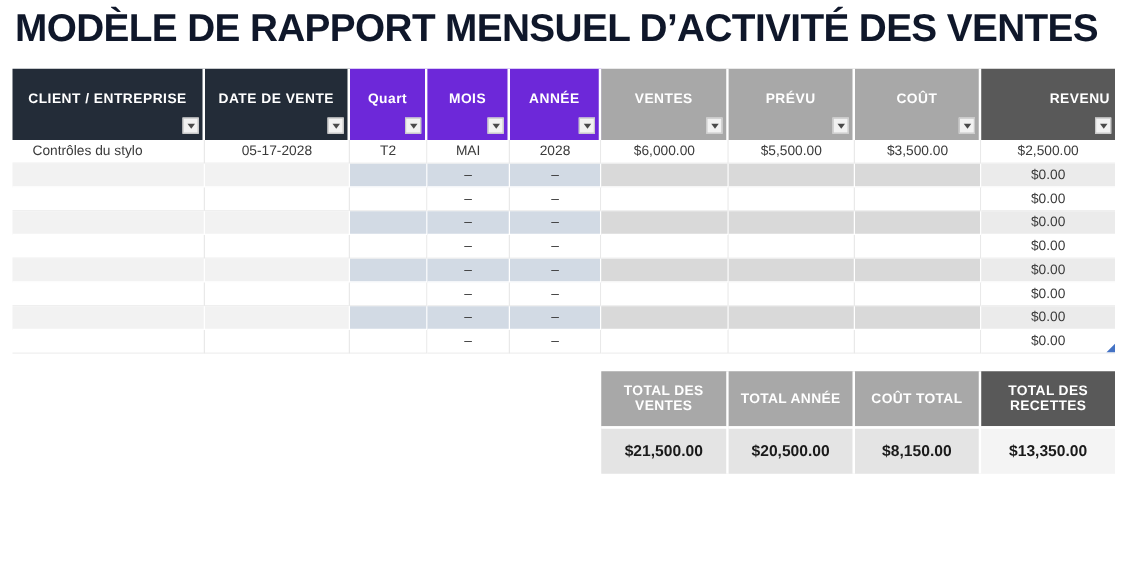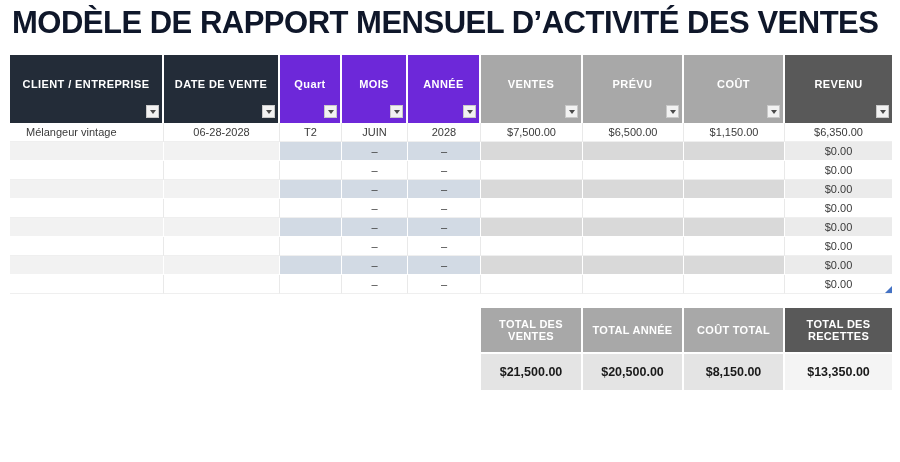--- a/index.html
+++ b/index.html
@@ -14,28 +14,28 @@
     font-size: 31px; line-height: 38px;
     font-weight: bold; letter-spacing: -0.5px;
     color: #0f172a;
   }
   table { border-collapse: separate; border-spacing: 0; table-layout: fixed; }
   .main-table { margin-left: 10px; width: 882px; }
 
   
   .main-table th {
     position: relative;
-    height: 68px;
+    height: 57px;
     padding: 0 4px 10px 4px;
     color: #ffffff; font-size: 11px; font-weight: bold; letter-spacing: 0.4px;
     text-align: center; vertical-align: middle;
     border-right: 2px solid #ffffff;
     white-space: nowrap; overflow: hidden;
   }
-  .main-table th:last-child { border-right: none; }
+  .main-table th:last-child { border-right: none; text-align: right; }
   .h-navy  { background: #232C38; }
   .h-slate { background: #6d28d9; }
   .h-gray  { background: #A8A8A8; margin-top: 36px; }
   .h-dark  { background: #595959; }
 
   .filter-btn {
     position: absolute; right: 3px; bottom: 5px;
     width: 13px; height: 13px;
     background: #f2f2f2; border: 1px solid #c9c9c9;
     display: flex; align-items: center; justify-content: center;
@@ -165,29 +165,29 @@
       <th class="h-dark">
         <span>REVENU</span>
         <span class="filter-btn">
             <span class="arrow"></span>
           </span>
       </th>
     </tr>
   </thead>
   <tbody id="table-body">
       <tr>
-        <td class="c-client">Mélangeur vintage</td>
-        <td class="c-date">06-28-2028</td>
+        <td class="c-client">Contrôles du stylo</td>
+        <td class="c-date">05-17-2028</td>
         <td class="c-mid">T2</td>
-        <td class="c-mid">JUIN</td>
+        <td class="c-mid">MAI</td>
         <td class="c-mid">2028</td>
-        <td class="c-money">$7,500.00</td>
-        <td class="c-money">$6,500.00</td>
-        <td class="c-money">$1,150.00</td>
-        <td class="c-rev">$6,350.00</td>
+        <td class="c-money">$6,000.00</td>
+        <td class="c-money">$5,500.00</td>
+        <td class="c-money">$3,500.00</td>
+        <td class="c-rev">$2,500.00</td>
       </tr>
       <tr>
         <td class="c-client"></td>
         <td class="c-date"></td>
         <td class="c-mid"></td>
         <td class="c-mid">–</td>
         <td class="c-mid">–</td>
         <td class="c-money"></td>
         <td class="c-money"></td>
         <td class="c-money"></td>

